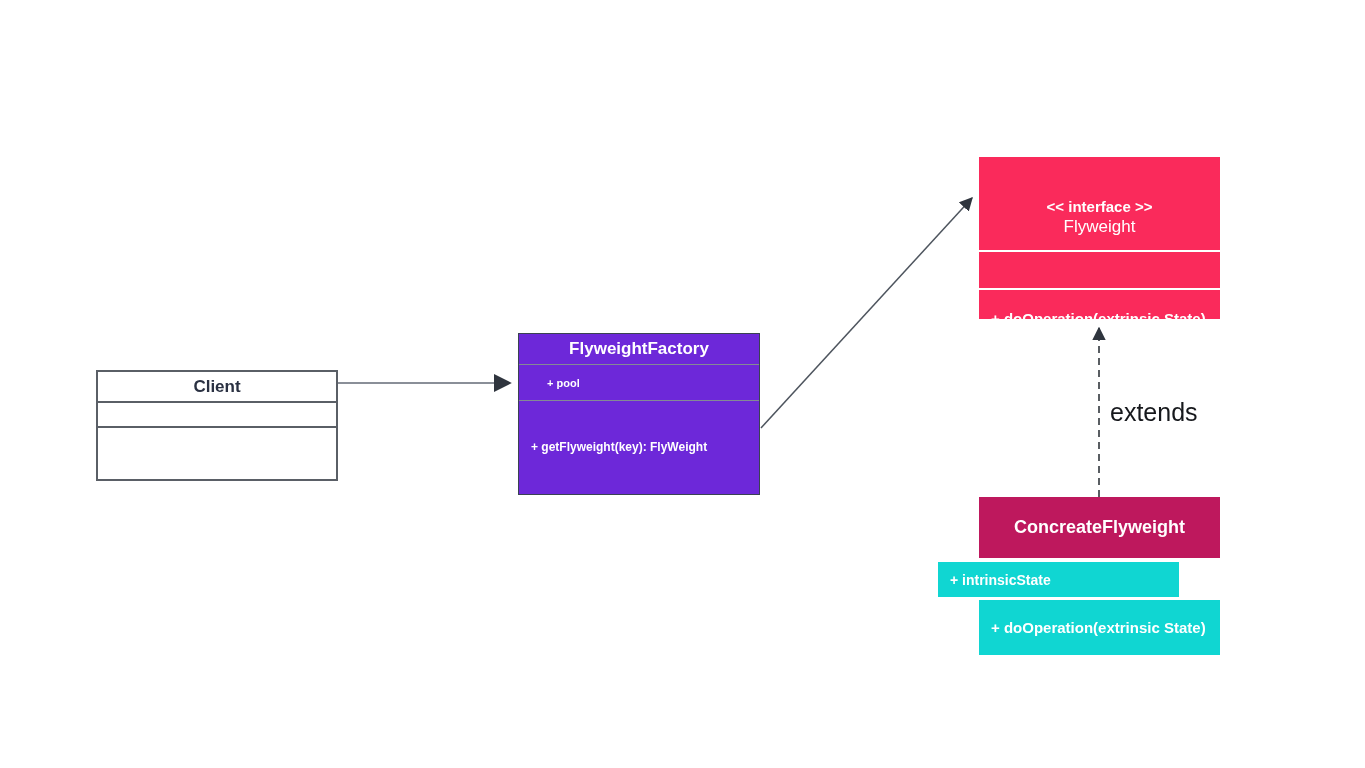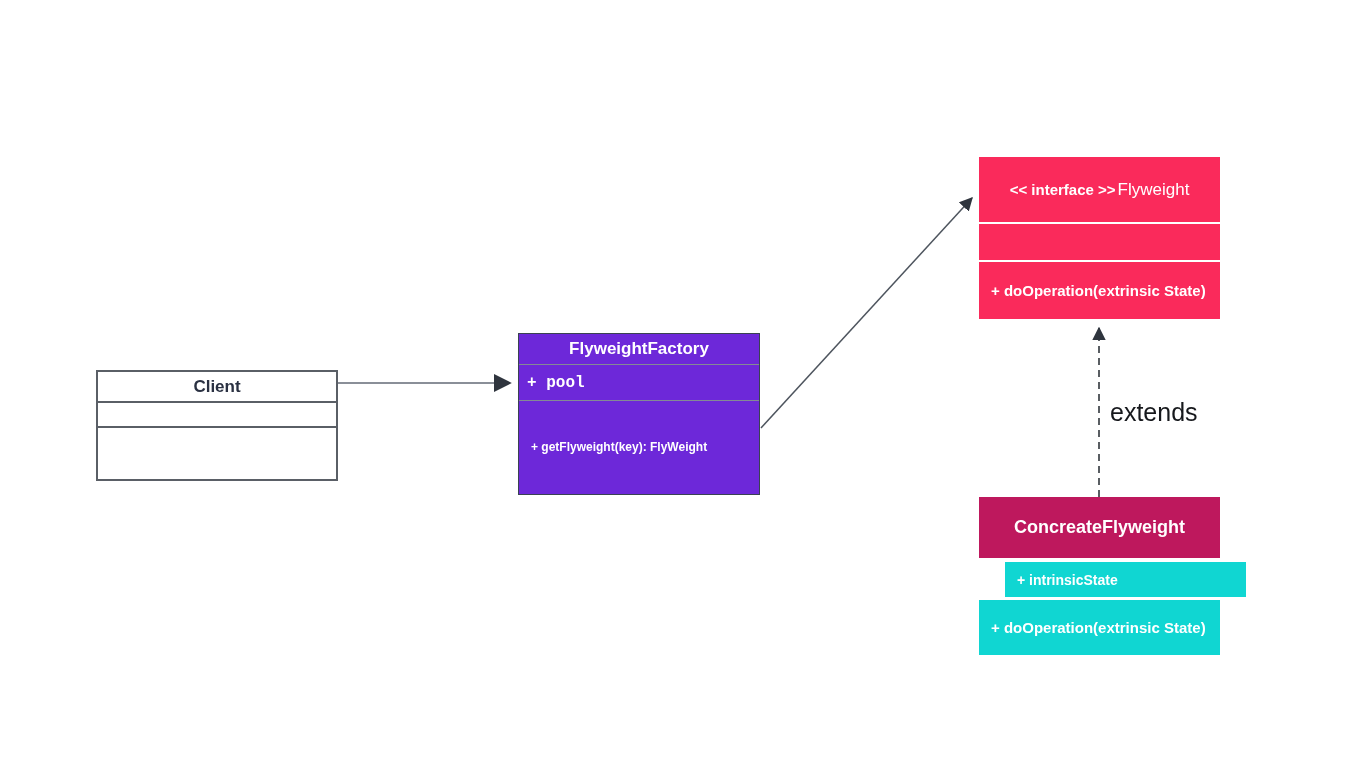--- a/index.html
+++ b/index.html
@@ -46,45 +46,45 @@
   .factory-title {
     height: 31px;
     display: flex; align-items: center; justify-content: center;
     font-weight: 700; font-size: 17px;
     border-bottom: 1px solid #848a94;
     box-sizing: border-box;
   }
   .factory-attr {
     height: 36px;
     display: flex; align-items: center;
-    padding-left: 8px;
-    font-weight: 600; font-size: 16px;
+    padding-left: 28px;
+    font-weight: 600; font-size: 11px;
     border-bottom: 1px solid #848a94;
     box-sizing: border-box;
-    font-family: Liberation Mono, monospace;
   }
   .factory-method {
     height: 92px;
     display: flex; align-items: center;
     padding-left: 12px;
     font-weight: 600; font-size: 12px;
     box-sizing: border-box;
   }
 
   
   .flyweight-box {
     left: 979px; top: 157px; width: 241px; height: 162px;
     background: #fa2a5b;
     color: #ffffff;
   }
   .flyweight-title {
     height: 65px;
-    display: flex; flex-direction: row;
+    display: flex; flex-direction: column;
     align-items: center; justify-content: center;
     gap: 2px;
+    margin-top: 28px;
   }
   .stereotype { font-weight: 600; font-size: 15px; }
   .flyweight-name { font-weight: 400; font-size: 17px; }
   .flyweight-empty {
     height: 38px;
     border-top: 2px solid #ffffff;
     box-sizing: border-box;
   }
   .flyweight-method {
     height: 59px;
@@ -96,21 +96,21 @@
   }
 
   
   .concrete-title {
     left: 979px; top: 497px; width: 241px; height: 61px;
     background: #be185d;
     display: flex; align-items: center; justify-content: center;
     font-weight: 700; font-size: 18px; color: #ffffff;
   }
   .concrete-attr {
-    left: 1005px; top: 562px; width: 241px; height: 35px;
+    left: 938px; top: 562px; width: 241px; height: 35px;
     background: #10d6d2;
     display: flex; align-items: center;
     padding-left: 12px;
     font-weight: 700; font-size: 14px; color: #ffffff;
   }
   .concrete-method {
     left: 979px; top: 600px; width: 241px; height: 55px;
     background: #10d6d2;
     display: flex; align-items: center;
     padding-left: 12px;

